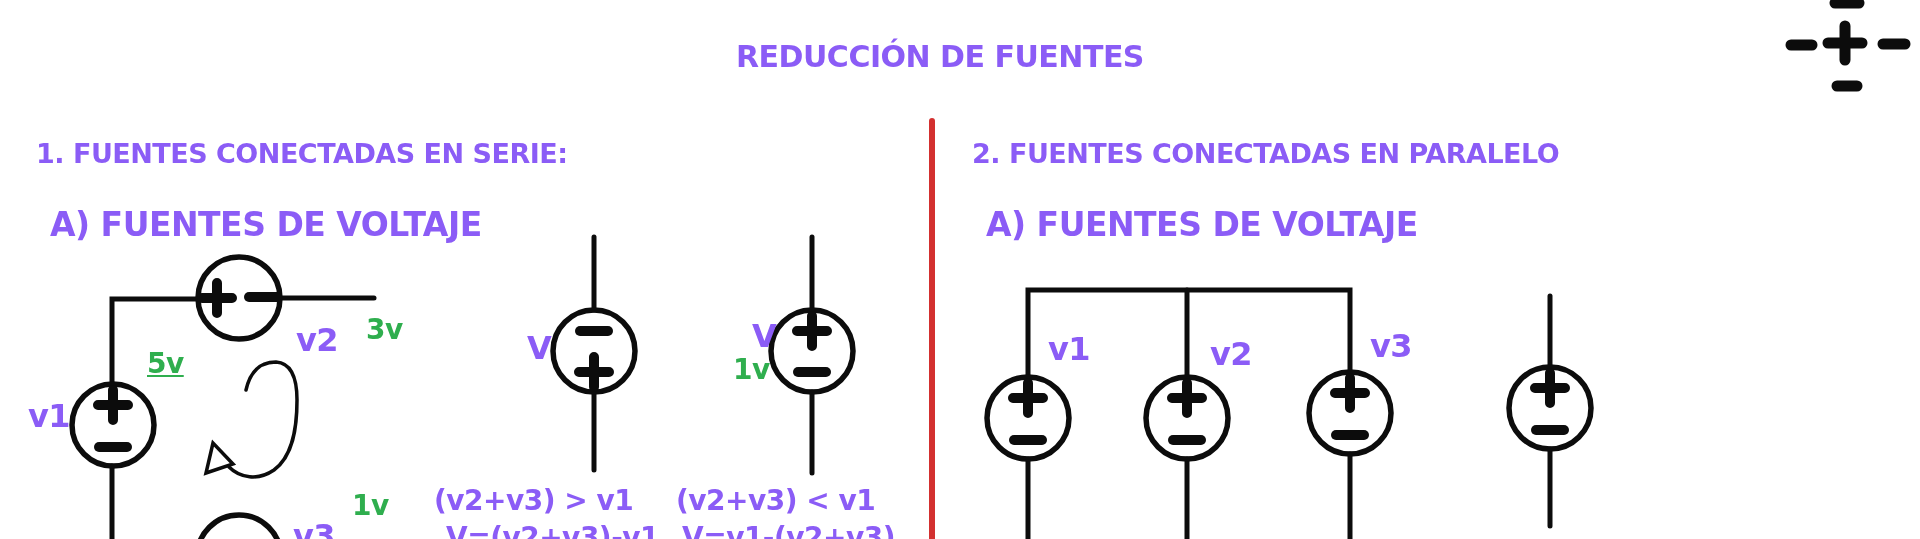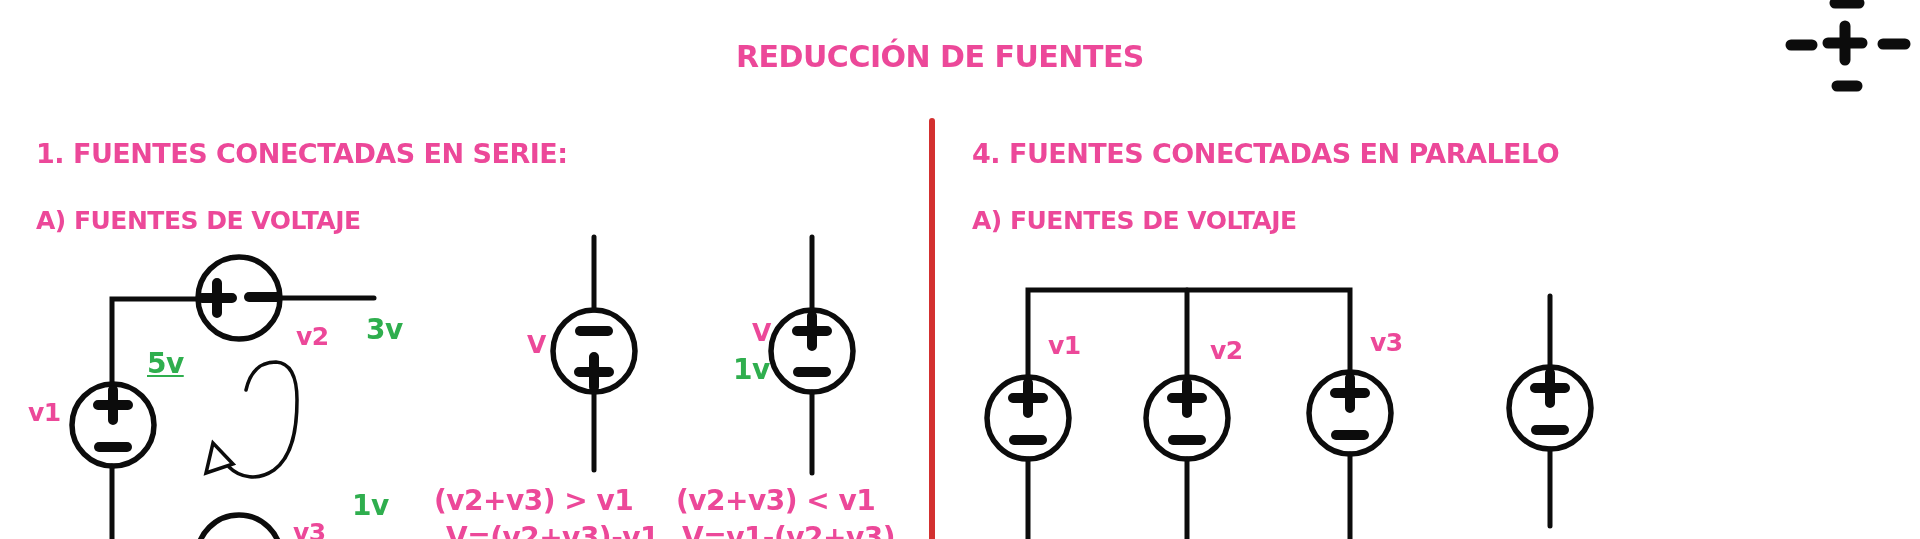--- a/index.html
+++ b/index.html
@@ -10,26 +10,26 @@
     overflow:hidden;
     font-family:"DejaVu Sans", "Liberation Sans", sans-serif;
     color:#0c0c0c;
   }
   .lbl{
     position:absolute;
     font-weight:700;
     line-height:1;
     letter-spacing:-0.5px;
     white-space:nowrap;
-    color:#ec4899;
+    color:#8b5cf6;
   }
   .title{font-size:30px;transform:translateX(-50%);}
   .heading{font-size:27px;}
-  .sub{font-size:25px;}
-  .node{font-size:25px;}
+  .sub{font-size:33px;margin-left:14px;}
+  .node{font-size:32px;}
   .val{font-size:28px;color:#2fae4e;}
   .formula{font-size:28px;}
   svg{position:absolute;left:0;top:0;}
   .divider{
     position:absolute;
     background:#d3302f;
     width:6px;
     border-radius:3px 3px 0 0;
   }
 </style>
@@ -131,21 +131,21 @@
 
   <div class="lbl node" style="left:527px;top:332px;">V</div>
   <div class="lbl formula" style="left:434px;top:487px;">(v2+v3) &gt; v1</div>
   <div class="lbl formula" style="left:446px;top:524px;">V=(v2+v3)-v1</div>
 
   <div class="lbl node" style="left:752px;top:320px;">V</div>
   <div class="lbl val" style="left:733px;top:356px;">1v</div>
   <div class="lbl formula" style="left:676px;top:487px;text-align:right;">(v2+v3) &lt; v1</div>
   <div class="lbl formula" style="left:682px;top:524px;">V=v1-(v2+v3)</div>
 
-  <div class="lbl heading" style="left:972px;top:140px;">4. FUENTES CONECTADAS EN PARALELO</div>
+  <div class="lbl heading" style="left:972px;top:140px;">2. FUENTES CONECTADAS EN PARALELO</div>
   <div class="lbl sub" style="left:972px;top:208px;">A) FUENTES DE VOLTAJE</div>
 
   <div class="lbl node" style="left:1048px;top:333px;">v1</div>
   <div class="lbl node" style="left:1210px;top:338px;">v2</div>
   <div class="lbl node" style="left:1370px;top:330px;">v3</div>
 
 
 </div>
 
 </body></html>

